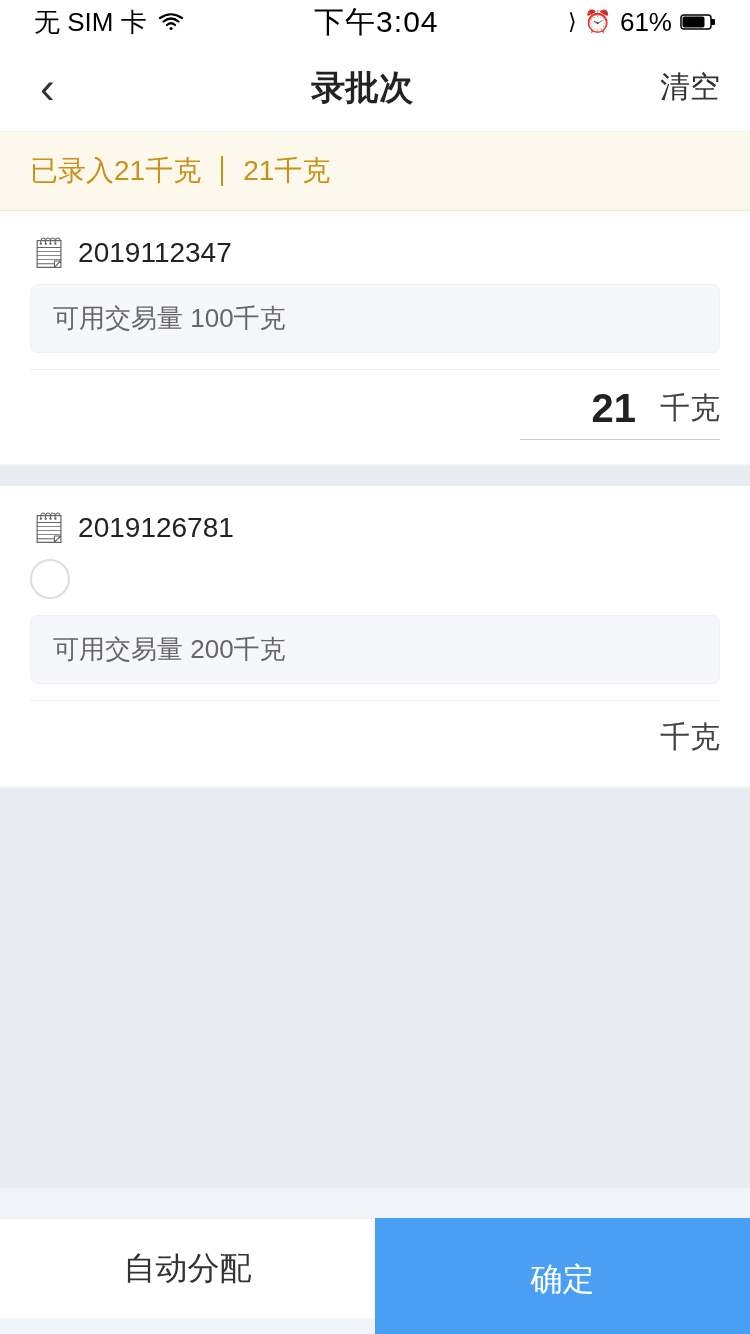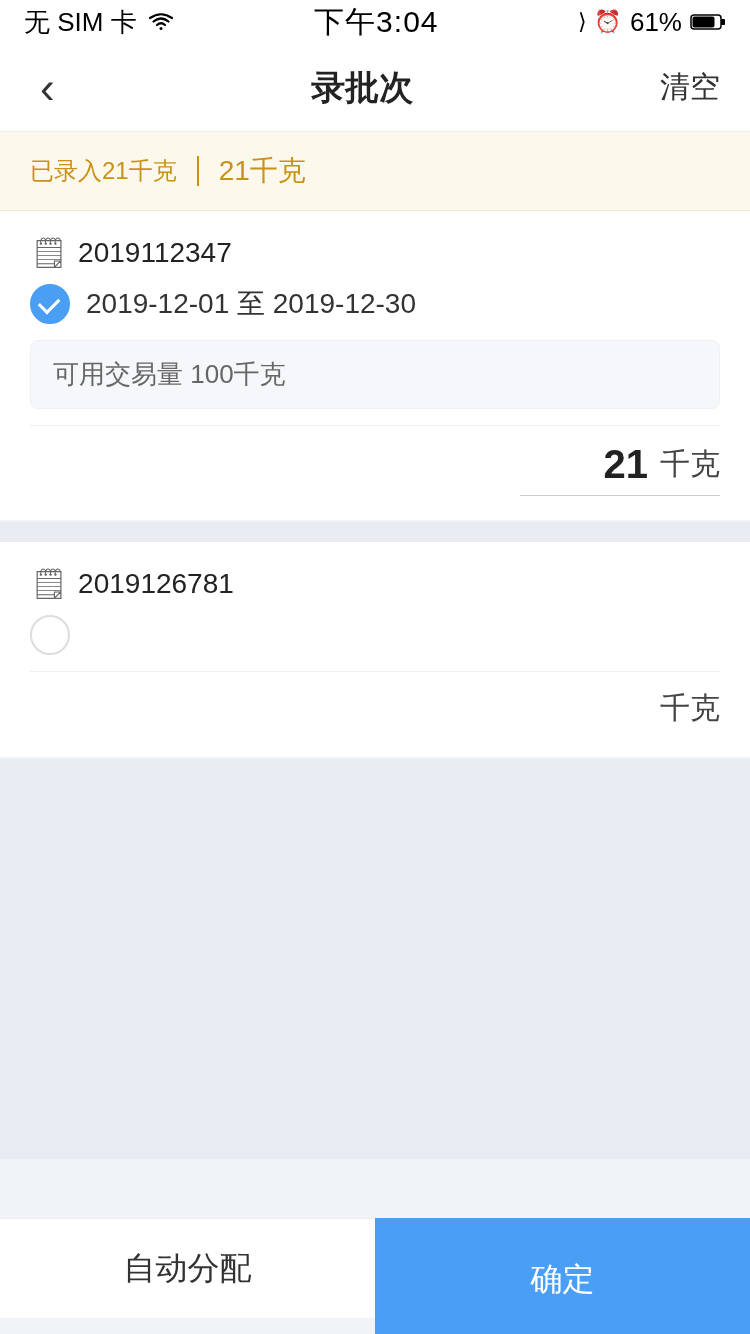--- a/index.html
+++ b/index.html
@@ -14,21 +14,21 @@
     }
 
     
     .status-bar {
       width: 750px;
       height: 44px;
       background: #fff;
       display: flex;
       align-items: center;
       justify-content: space-between;
-      padding: 0 24px;
+      padding: 0 34px;
       font-size: 26px;
       color: #000;
     }
     .status-left {
       display: flex;
       align-items: center;
       gap: 10px;
       font-size: 26px;
     }
     .status-center {
@@ -79,21 +79,21 @@
     .info-banner {
       width: 750px;
       background: #fdf8ec;
       padding: 20px 30px;
       display: flex;
       align-items: center;
       gap: 20px;
       border-bottom: 1px solid #f0e8cc;
     }
     .info-label {
-      font-size: 24px;
+      font-size: 28px;
       color: #c8921a;
     }
     .info-divider {
       width: 2px;
       height: 30px;
       background: #c8921a;
     }
     .info-value {
       font-size: 28px;
       color: #c8921a;
@@ -170,21 +170,21 @@
       padding: 16px 22px;
       font-size: 26px;
       color: #666;
       border: 1px solid #eef0f3;
     }
 
     .batch-amount-row {
       display: flex;
       align-items: center;
       justify-content: flex-end;
-      gap: 12px;
+      gap: 24px;
       padding: 16px 0 8px;
       border-top: 1px solid #f0f0f0;
       margin-top: 8px;
     }
     .amount-value {
       font-size: 40px;
       font-weight: 600;
       color: #222;
     }
     .amount-unit {
@@ -298,42 +298,39 @@
   <span class="info-label">已录入21千克</span>
   <div class="info-divider"></div>
   <span class="info-value">21千克</span>
 </div>
 
 <div class="batch-item card">
   <div class="batch-header">
     <span class="batch-id-icon">🗒</span>
     <span class="batch-id">2019112347</span>
   </div>
-  <div class="batch-date-row">
-    <div class="radio-circle checked"></div>
-    <span class="batch-date">2019-12-01 至 2019-12-30</span>
-  </div>
   <div class="batch-available">可用交易量 100千克</div>
   <div class="batch-amount-row">
     <span class="amount-value">21</span>
     <span class="amount-unit">千克</span>
   </div>
   <div class="divider-line"></div>
 </div>
 
 <div class="section-sep"></div>
 
 <div class="batch-item card">
   <div class="batch-header">
     <span class="batch-id-icon">🗒</span>
     <span class="batch-id">2019126781</span>
   </div>
   <div class="batch-date-row">
     <div class="radio-circle"></div>
   </div>
+  <div class="batch-available">可用交易量 200千克</div>
   <div class="batch-amount-row">
     <span class="amount-unit" style="margin-left:12px;">千克</span>
   </div>
 </div>
 
 <div class="empty-area" style="height: 400px;"></div>
 
 <div style="height: 100px;"></div>
 
 <div class="bottom-bar">

